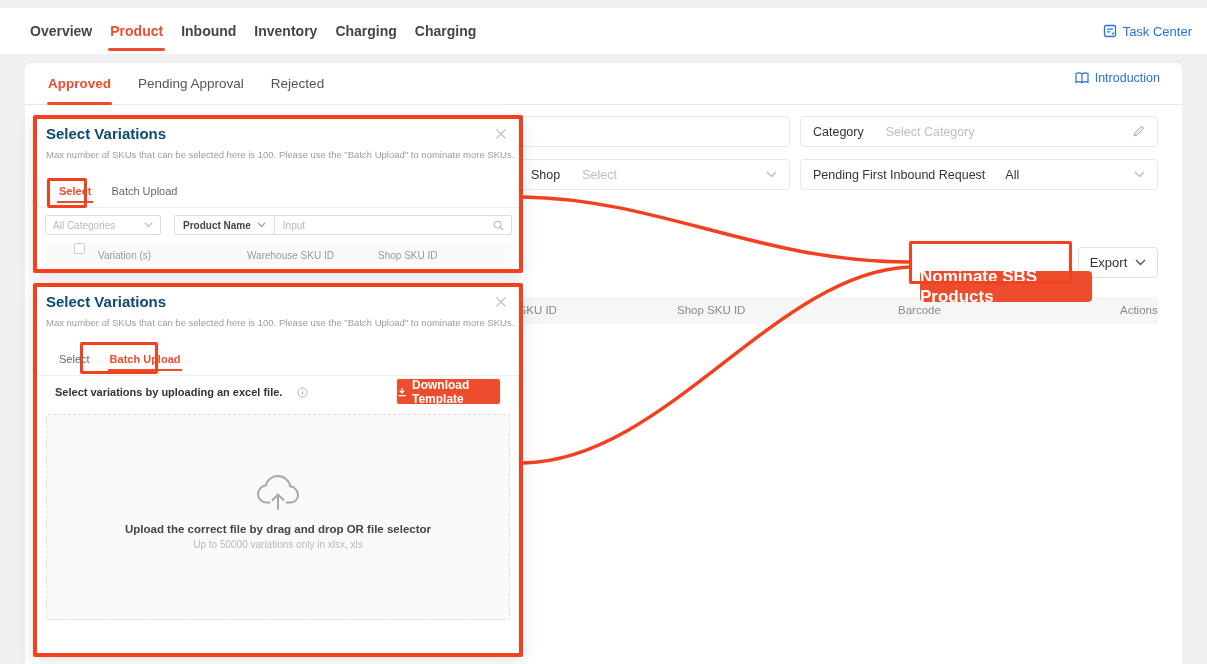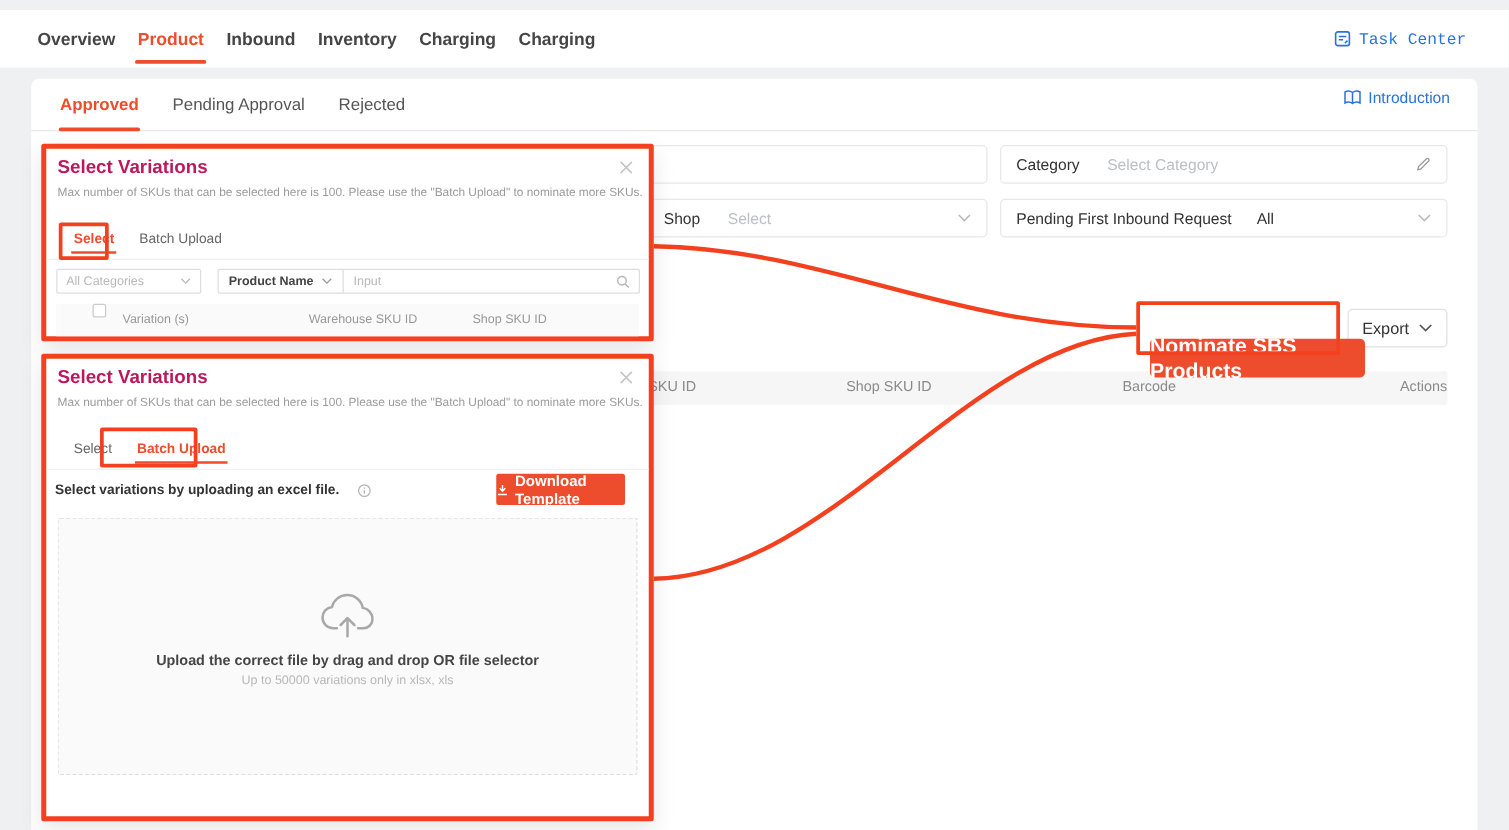--- a/index.html
+++ b/index.html
@@ -8,22 +8,22 @@
            font-family:"Liberation Sans", sans-serif; color:#333; }
 
   
   .topnav { position:absolute; left:0; top:8px; width:1207px; height:46px; background:#fff;
             display:flex; align-items:stretch; padding:0 30px; }
   .nav-item { display:flex; align-items:center; margin-right:18px; font-size:14px; font-weight:600;
               color:#454545; position:relative; cursor:pointer; white-space:nowrap; }
   .nav-item.active { color:#ee4d2d; }
   .nav-item.active::after { content:""; position:absolute; left:-2px; right:-2px; bottom:3px;
                             height:3px; border-radius:2px; background:#ee4d2d; }
-  .task-center { position:absolute; right:34px; top:0; height:46px; display:flex; align-items:center;
-                 gap:6px; color:#2673dd; font-size:13px; cursor:pointer;font-family:Liberation Mono, monospace; }
+  .task-center { position:absolute; right:15px; top:0; height:46px; display:flex; align-items:center;
+                 gap:6px; color:#2673dd; font-size:13px; cursor:pointer; }
 
   
   .card { position:absolute; left:25px; top:63px; width:1157px; height:601px; background:#fff;
           border-radius:6px 6px 0 0; }
   .page-tabs { position:absolute; left:25px; top:63px; width:1157px; height:42px;
                border-bottom:1px solid #e8e8e8; display:flex; align-items:stretch; padding-left:23px; }
   .page-tab { display:flex; align-items:center; margin-right:27px; font-size:13.5px; color:#555;
               position:relative; cursor:pointer; }
   .page-tab.active { color:#ee4d2d; font-weight:bold; }
   .page-tab.active::after { content:""; position:absolute; left:-1px; right:-1px; bottom:-1px;
@@ -57,21 +57,21 @@
   .mcol { position:absolute; top:0; line-height:27px; white-space:nowrap; }
 
   
   .curves { position:absolute; left:0; top:0; width:1207px; height:664px; z-index:4; pointer-events:none; }
 
   
   .dialog { position:absolute; left:33px; width:490px; background:#fff; border:4px solid #f3411f;
             border-radius:2px; box-shadow:0 6px 18px rgba(0,0,0,.10); z-index:5; }
   #dialog-select { top:115px; height:158px; }
   #dialog-batch  { top:283px; height:374px; }
-  .d-title { position:absolute; left:9px; top:6px; font-size:15px; font-weight:bold; color:#be185d; }
+  .d-title { position:absolute; left:9px; top:6px; font-size:15px; font-weight:bold; color:#0c4a6e; }
   .d-close { position:absolute; right:12px; top:9px; cursor:pointer; line-height:0; }
   .d-note { position:absolute; left:9px; top:30px; font-size:9.5px; color:#9b9b9b; white-space:nowrap;
             overflow:hidden; width:468px; }
   .dtabs { position:absolute; left:0; top:55px; width:100%; height:34px; display:flex; align-items:stretch;
            padding-left:20px; border-bottom:1px solid #efefef; }
   .dtab { display:flex; align-items:center; margin-right:16px; font-size:11px; color:#666;
           position:relative; cursor:pointer; padding:0 2px; }
   .dtab.active { color:#ee4d2d; font-weight:bold; }
   .dtab.active::after { content:""; position:absolute; left:0; right:0; bottom:4px; height:2.5px;
                         background:#ee4d2d; }
@@ -90,21 +90,21 @@
   .dgroup .seg { display:flex; align-items:center; gap:6px; padding:0 8px; height:100%;
                  border-right:1px solid #ddd; color:#444; font-weight:600; white-space:nowrap; }
   .dgroup .ginput { color:#b9b9b9; padding-left:8px; }
   .dheader { position:absolute; left:8px; top:124px; width:466px; height:26px; background:#fafafa;
              font-size:10px; color:#999; }
   .dheader span { position:absolute; top:0; line-height:26px; white-space:nowrap; }
   .dcheckbox { position:absolute; left:29px; top:7px; width:11px; height:11px; background:#fff;
                border:1px solid #ccc; border-radius:2px; cursor:pointer; }
 
   
-  .instruction { position:absolute; left:7px; top:99px; font-size:11px; font-weight:bold; color:#333;
+  .instruction { position:absolute; left:18px; top:99px; font-size:11px; font-weight:bold; color:#333;
                  display:flex; align-items:center; gap:15px; }
   .btn-download { position:absolute; left:360px; top:92px; width:103px; height:25px; background:#ee4d2d;
                   border-radius:2px; color:#fff; font-size:12px; font-weight:bold; display:flex;
                   align-items:center; justify-content:center; gap:5px; cursor:pointer; }
   .dropzone { position:absolute; left:9px; top:127px; width:464px; height:206px; background:#fafafa;
               border:1px dashed #ddd; border-radius:2px; text-align:center; cursor:pointer; }
   .dz-cloud { margin-top:56px; }
   .dz-text { margin-top:10px; font-size:11.5px; color:#454545; font-weight:600; }
   .dz-hint { margin-top:4px; font-size:10px; color:#b8b8b8; }
 </style>

